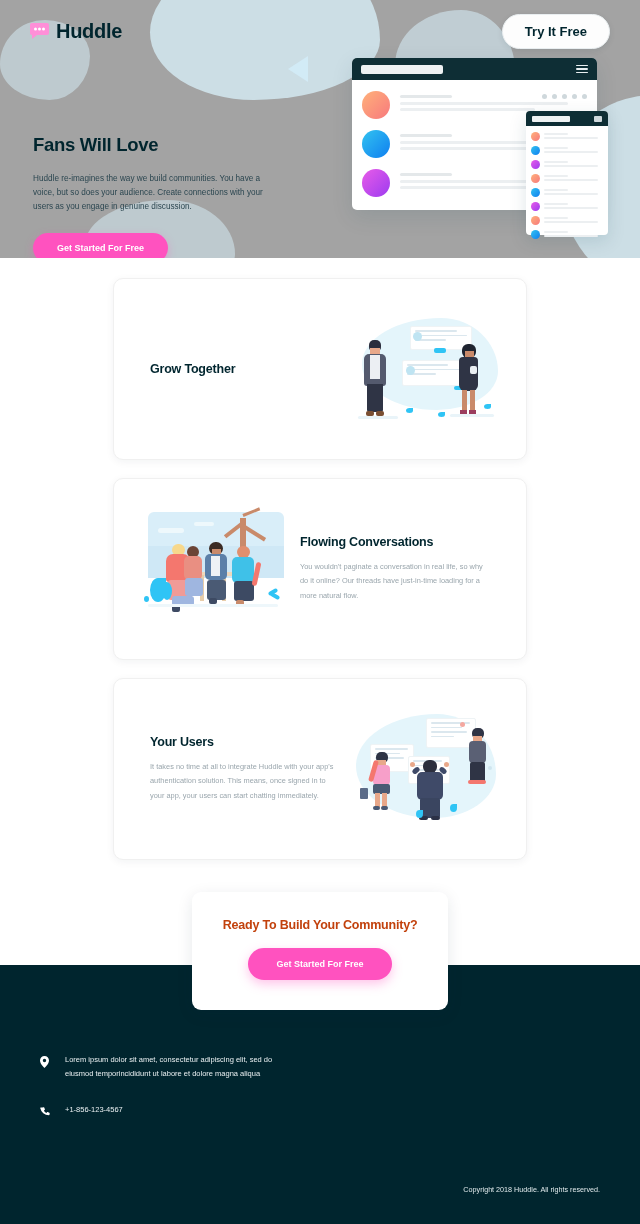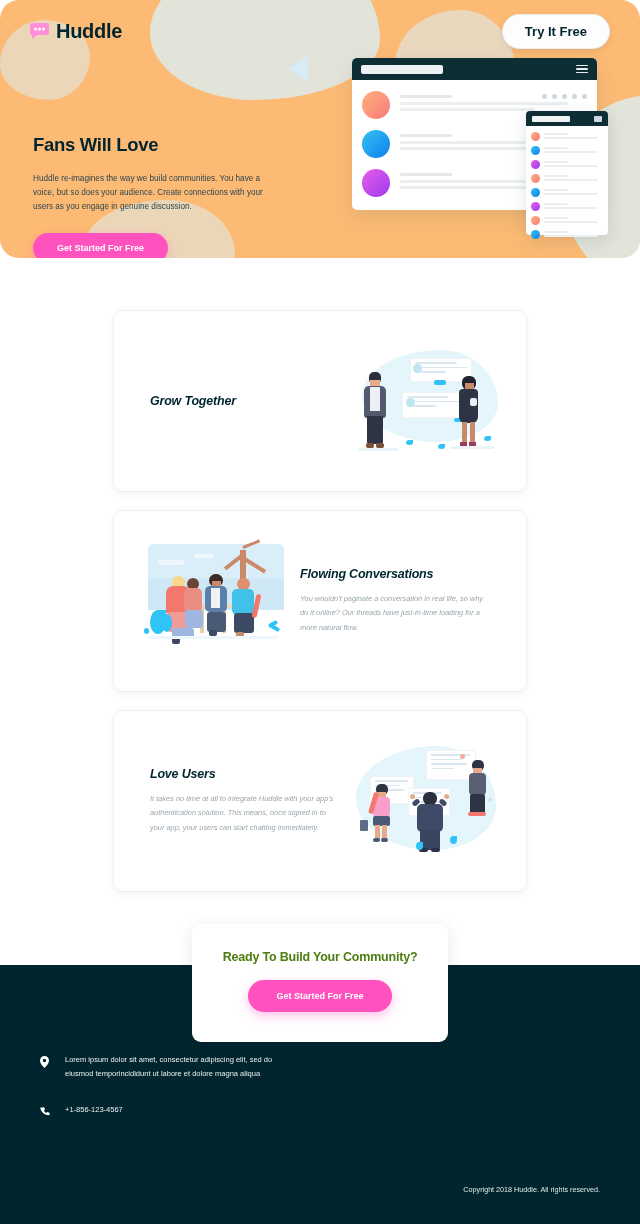--- a/index.html
+++ b/index.html
@@ -8,23 +8,22 @@
     font-family: "Liberation Sans", sans-serif;
     background: #ffffff;
     overflow: hidden;
   }
   .page { position: relative; width: 640px; height: 1224px; }
 
   
   .hero {
     position: relative;
     height: 258px;
-    background: #fdba74;
+    background: #a3a3a3;
     overflow: hidden;
-    border-radius: 19px;
   }
   .hero-blobs { position: absolute; inset: 0; }
   .blob {
     position: absolute;
     background: #d9f1fb;
     opacity: .75;
   }
   .b1 { width: 230px; height: 150px; left: 150px; top: -50px;
         border-radius: 60% 40% 55% 45% / 55% 60% 40% 45%; }
   .b2 { width: 120px; height: 110px; left: 395px; top: 10px;
@@ -135,21 +134,21 @@
     display:flex; align-items:center; justify-content:space-between; padding:0 6px;
   }
   .ms-search { width:38px; height:6px; background:#eef2f3; border-radius:1px; }
   .ms-ico { width:8px; height:6px; background:#cfd8dc; border-radius:1px; }
   .ms-rows { padding: 6px 5px 0 5px; }
   .msrow { display:flex; align-items:center; gap:4px; margin-bottom:5px; }
   .sav { width:9px; height:9px; border-radius:50%; flex:none; }
   .sln { height:2px; background:#eceff1; border-radius:1px; margin-bottom:1.5px; }
 
   
-  .features { padding: 52px 0 0 0; font-style: italic; }
+  .features { padding: 20px 0 0 0; }
   .card {
     width: 414px; margin: 0 auto 18px auto;
     background: #fff;
     border: 1px solid #f0f0f0;
     border-radius: 10px;
     box-shadow: 0 2px 9px rgba(0,40,60,.055);
     display: flex; align-items: center;
     padding: 22px 26px;
     min-height: 182px;
   }
@@ -172,21 +171,21 @@
   
   .cta-wrap { position: relative; margin-top: 32px; height: 140px; }
   .cta-card {
     position: absolute; left: 50%; transform: translateX(-50%);
     top: 0; width: 256px;
     background: #fff; border-radius: 9px;
     box-shadow: 0 4px 16px rgba(0,40,60,.10);
     padding: 26px 20px 30px 20px;
     text-align: center; z-index: 4;
   }
-  .cta-title { font-size: 12.5px; font-weight: bold; color:#4d7c0f; letter-spacing:-.2px; }
+  .cta-title { font-size: 12.5px; font-weight: bold; color:#c2410c; letter-spacing:-.2px; }
   .cta-btn {
     margin-top: 16px;
     background: #ff52bf; color:#fff; border:none;
     border-radius: 17px; font-size: 9px; font-weight: bold;
     padding: 11px 28px;
     box-shadow: 0 4px 11px rgba(255,82,191,.35);
     cursor:pointer; font-family:"Liberation Sans", sans-serif;
   }
 
   
@@ -464,21 +463,21 @@
         <div style="position:absolute;left:22px;top:78px;width:10px;height:18px;background:#2fc4f5;border-radius:0 60% 60% 60%;"></div>
         <div style="position:absolute;left:4px;top:92px;width:5px;height:6px;background:#2fc4f5;border-radius:50%;"></div>
         <div style="position:absolute;left:128px;top:86px;width:10px;height:4px;background:#2fc4f5;border-radius:2px;transform:rotate(-30deg);"></div>
         <div style="position:absolute;left:130px;top:90px;width:10px;height:4px;background:#2fc4f5;border-radius:2px;transform:rotate(30deg);"></div>
         <div style="position:absolute;left:8px;top:100px;width:130px;height:3px;border-radius:2px;background:#eef7fb;"></div>
       </div>
     </div>
 
     <div class="card">
       <div class="card-text">
-        <h2 class="card-title">Love Users</h2>
+        <h2 class="card-title">Your Users</h2>
         <p class="card-body">It takes no time at all to integrate Huddle with your app's authentication solution. This means, once signed in to your app, your users can start chatting immediately.</p>
       </div>
       <div class="card-art">
         <div class="art-blob" style="left:6px;top:10px;width:140px;height:104px;"></div>
         <div class="chat-card" style="left:76px;top:14px;width:50px;height:30px;">
             <i style="width:82%"></i>
             <i style="width:64%"></i>
             <i style="width:74%"></i>
             <i style="width:48%"></i>
           </div>

